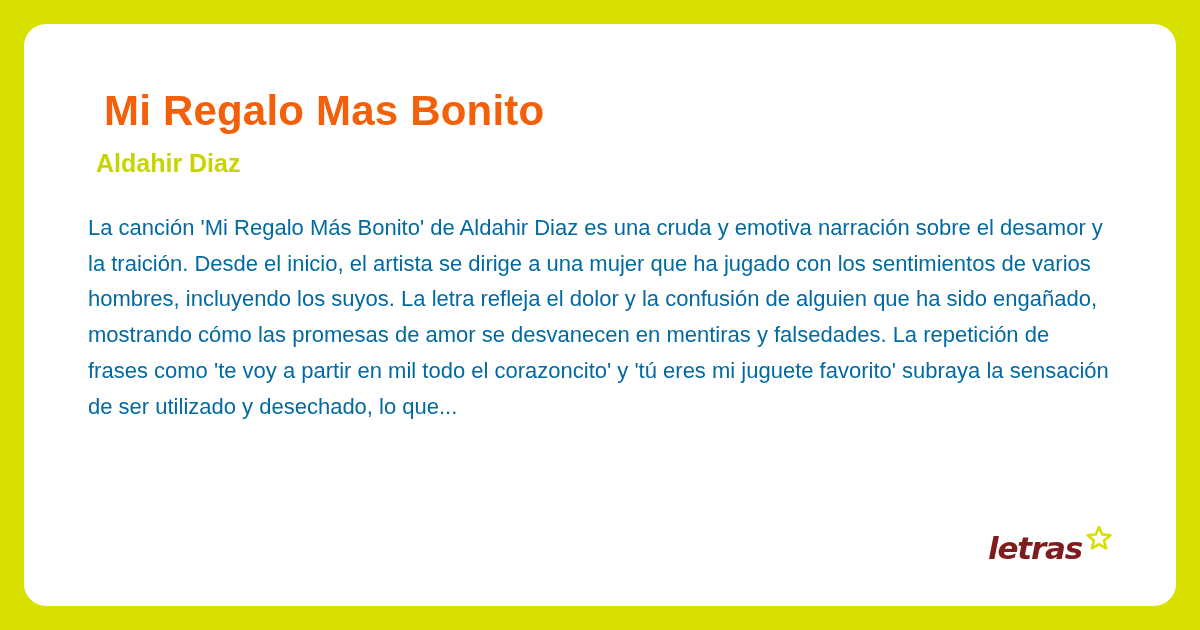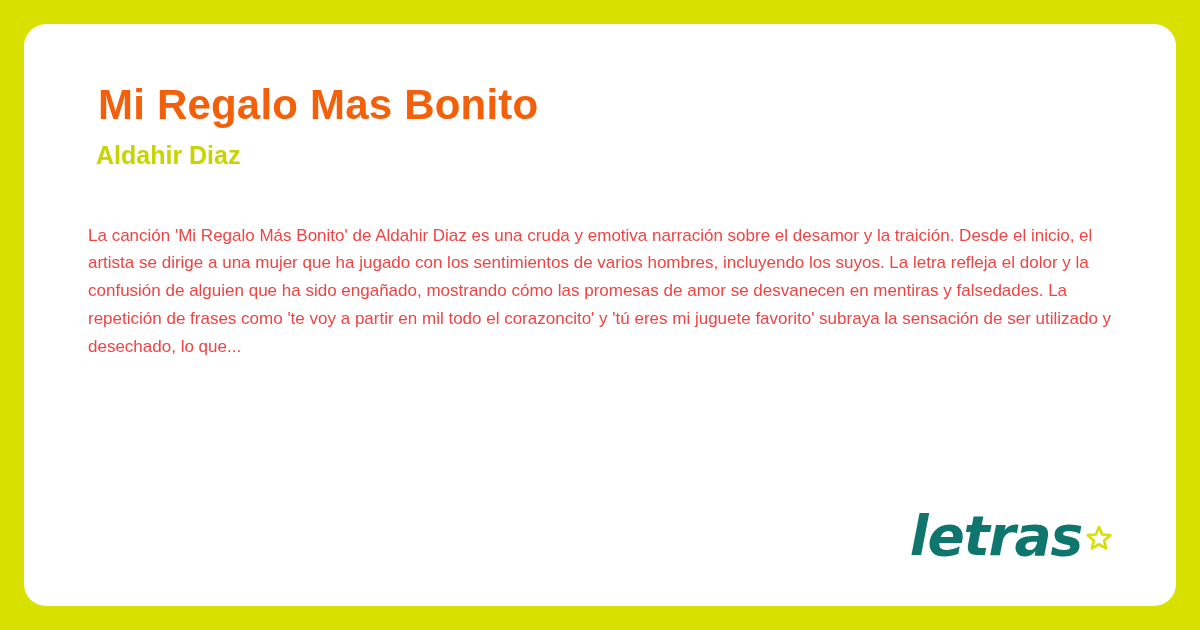--- a/index.html
+++ b/index.html
@@ -18,57 +18,57 @@
     left: 24px;
     top: 24px;
     width: 1152px;
     height: 582px;
     background: #ffffff;
     border-radius: 22px;
     box-sizing: border-box;
     padding: 48px 64px 40px 64px;
   }
   .song-title {
-    margin: 10px;
+    margin: 16px;
     font-size: 42px;
     line-height: 1.1;
     font-weight: bold;
     color: #f4600a;
     letter-spacing: 0.2px;
   }
   .artist-name {
     margin: 14px 0 0 8px;
     font-size: 25px;
     line-height: 1.1;
     font-weight: bold;
     color: #c8d400;
   }
   .summary {
-    margin: 52px 0 0 0;
-    font-size: 17px;
+    margin: 32px 0 0 0;
+    font-size: 22px;
     line-height: 1.63;
-    color: #ef4444;
+    color: #0369a1;
     max-width: 1035px;
     font-weight: normal;
   }
   .brand {
     position: absolute;
     right: 62px;
     bottom: 42px;
     display: flex;
     align-items: flex-end;
     gap: 2px;
   }
   .brand-text {
     font-family: "DejaVu Sans", sans-serif;
     font-style: italic;
     font-weight: bold;
-    font-size: 55px;
+    font-size: 31px;
     line-height: 1;
-    color: #0f766e;
+    color: #7f1d1d;
     letter-spacing: -1.2px;
   }
   .brand-star {
     display: block;
     margin-bottom: 6px;
   }
 </style>
 </head>
 <body>
 

